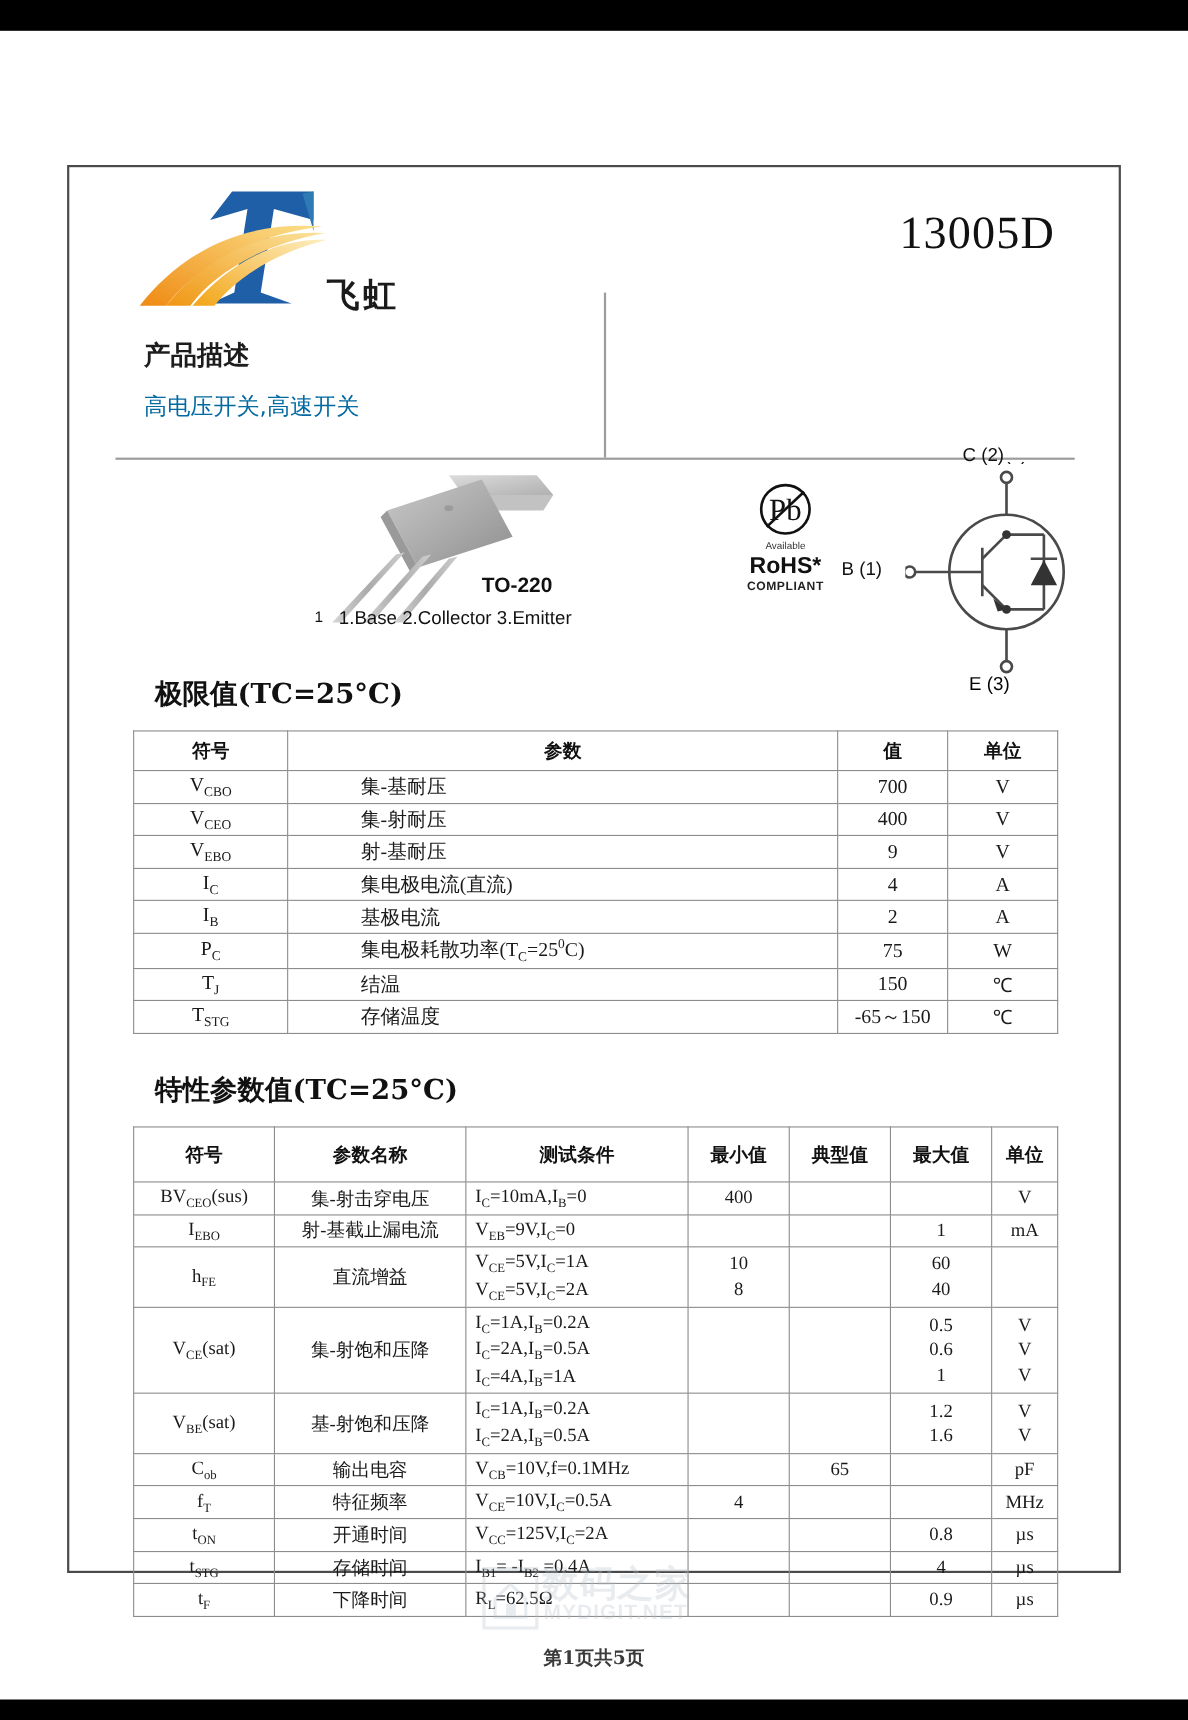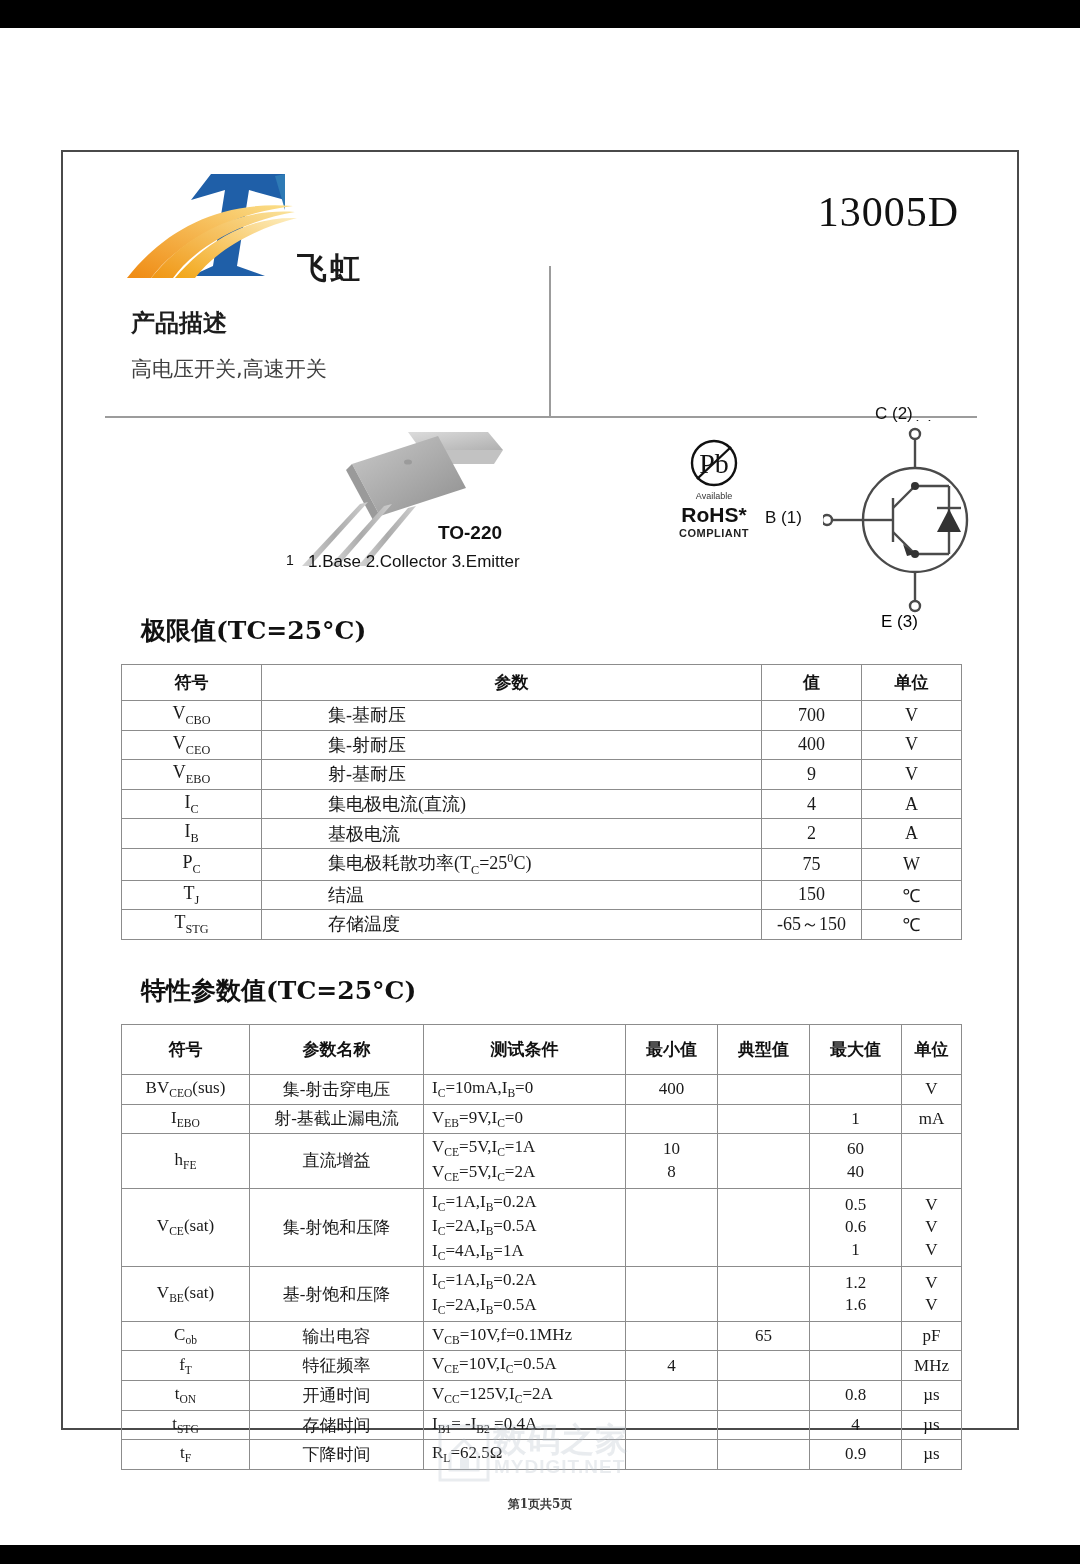--- a/index.html
+++ b/index.html
@@ -39,21 +39,21 @@
   .hdr-divider-h { position:absolute; left:42px; top:264px; width:872px; height:2px; background:#9c9c9c; }
 
   .blk { position:absolute; }
   .blk-title {
     font-family:"DejaVu Sans", sans-serif; font-weight:bold;
     font-size:24px; color:#1d1d1d; white-space:nowrap;
   }
   .blk-text {
     margin-top:16px;
     font-family:"DejaVu Sans", sans-serif; font-size:21px;
-    color:#404040; white-space:nowrap;
+    color:#0369a1; white-space:nowrap;
   }
   .desc-blk { left:68px; top:155px; }
   .feat-blk { left:518px; top:155px; }
 
   
   .pkg-wrap { position:absolute; left:225px; top:272px; width:260px; height:150px; }
   .pkg-label {
     position:absolute; left:375px; top:370px;
     font-family:"Liberation Sans", sans-serif; font-weight:bold;
     font-size:19px; color:#111; white-space:nowrap;
@@ -136,21 +136,21 @@
   .wm-en {
     position:absolute; left:56px; top:36px;
     font-family:"Liberation Sans", sans-serif; font-weight:bold;
     font-size:19px; color:#b9c2cc; letter-spacing:1px; white-space:nowrap;
   }
 
   .footer {
     position:absolute; left:0; top:1496px; width:1080px;
     text-align:center;
     font-family:"DejaVu Serif", serif; font-weight:bold;
-    font-size:12px; color:#3b3b3b;
+    font-size:17px; color:#3b3b3b;
   }
 </style>
 </head>
 <body>
 
 <div id="root">
 
   <div class="sysbar-top"></div>
   <div class="sysbar-bottom"></div>
 

